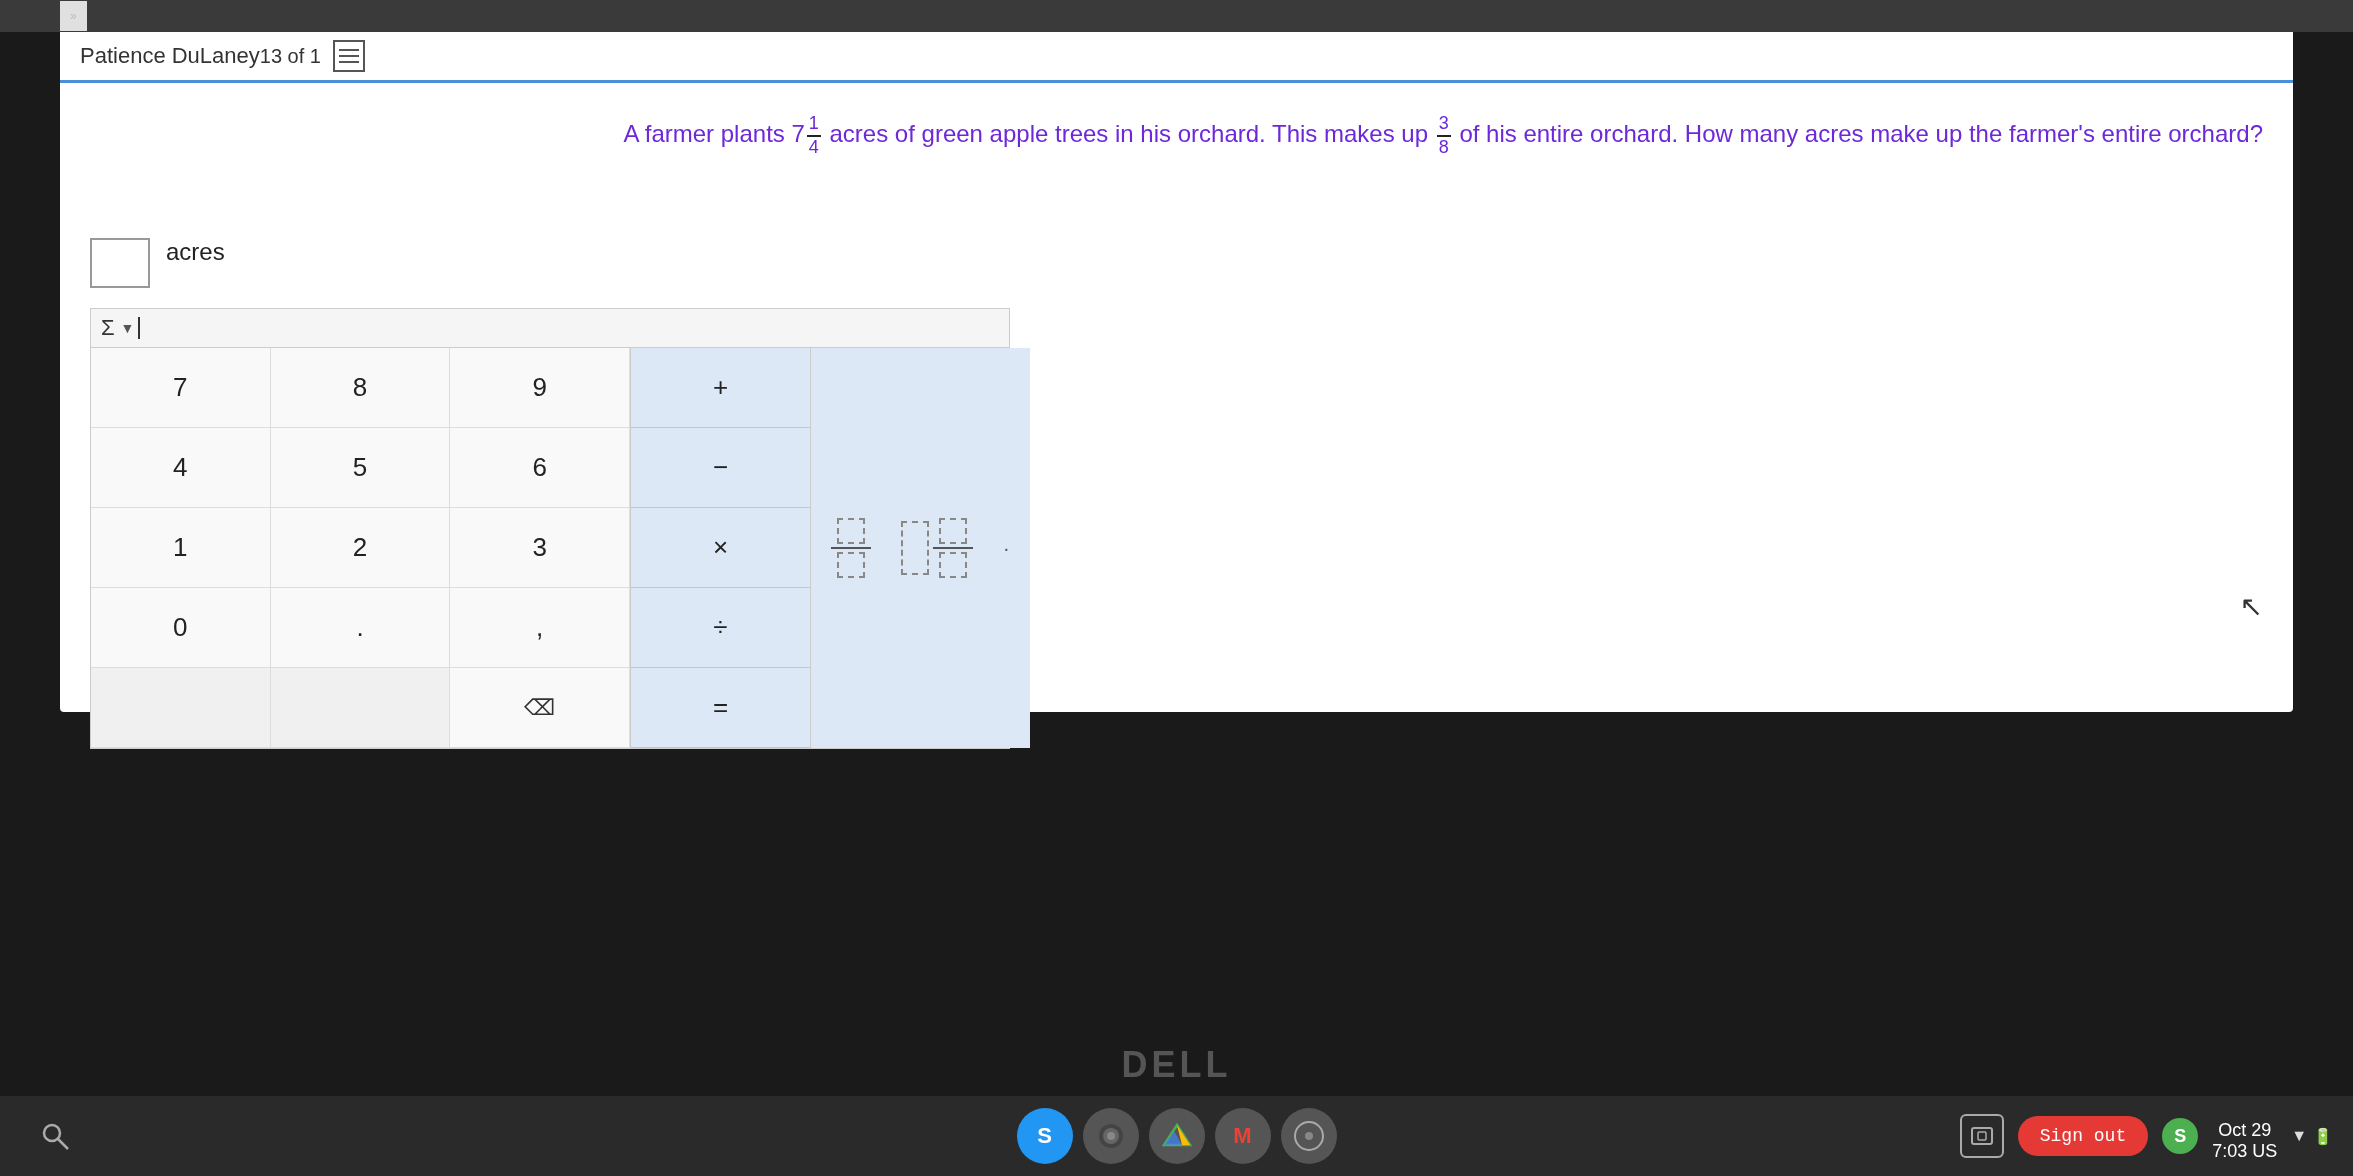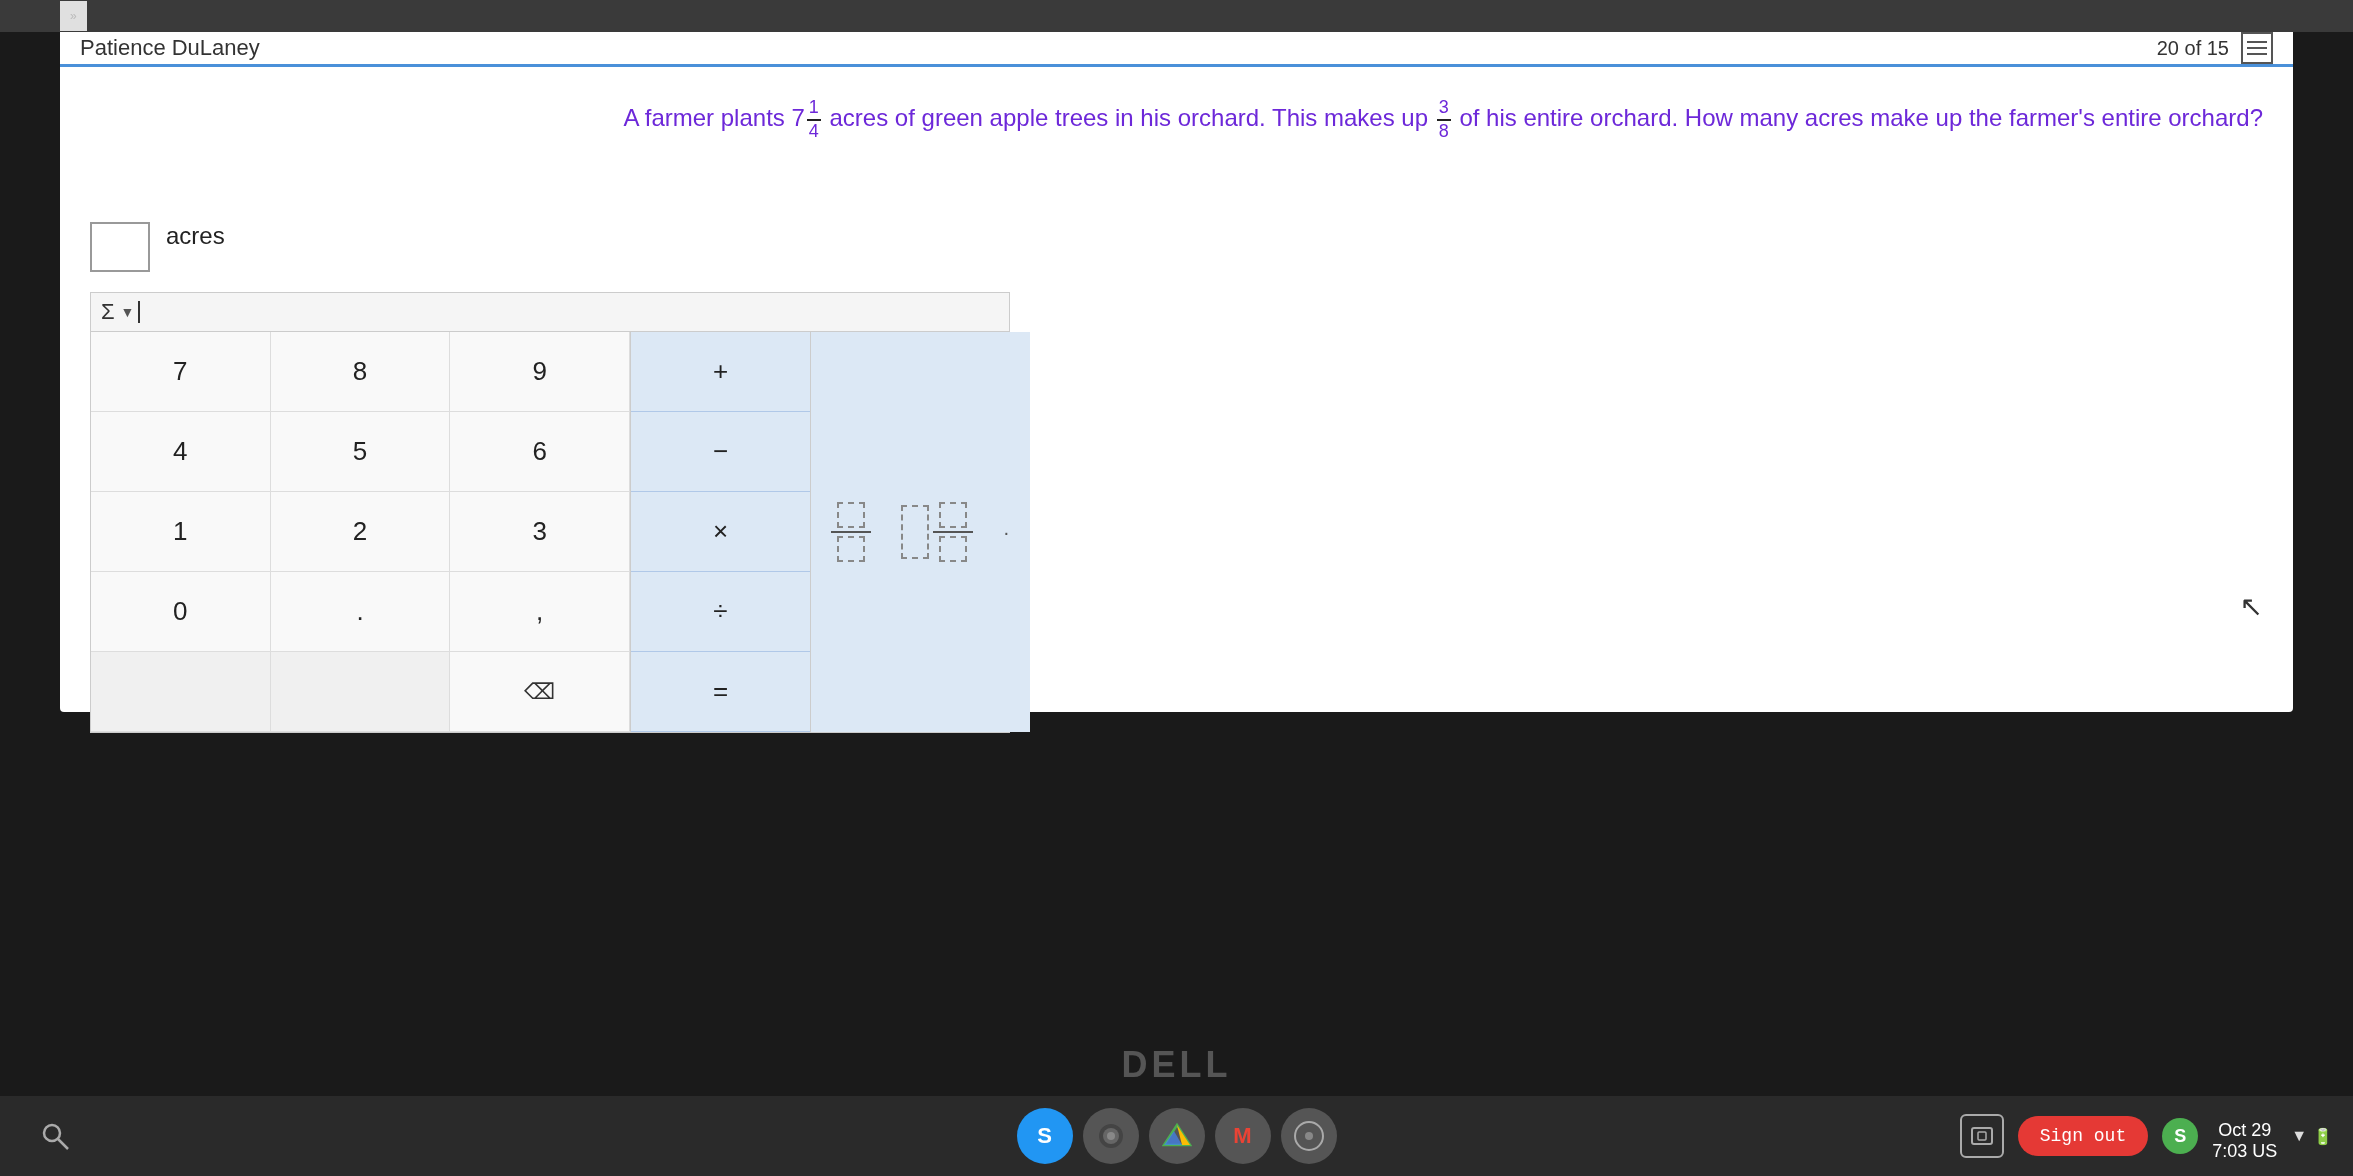--- a/index.html
+++ b/index.html
@@ -17,23 +17,23 @@
       background: #ffffff;
       margin: 0 60px;
       position: relative;
       top: 0;
       height: 680px;
       border-radius: 0 0 4px 4px;
     }
 
     .top-bar {
       display: flex;
-      justify-content: space-between;
-      align-items: center;
-      padding: 0 20px;
+      justify-content: flex-start;
+      align-items: center;
+      padding: 8px 20px;
       border-bottom: 3px solid #4a90d9;
     }
 
     .student-name {
       font-size: 22px;
       font-weight: normal;
       color: #333;
     }
 
     .question-counter {
@@ -394,21 +394,21 @@
   <div class="top-tabs">
     <span style="color:#bbb; font-size:12px;">» </span>
   </div>
 </div>
 
 <div class="browser-content">
   
   <div class="top-bar">
     <div class="student-name">Patience DuLaney</div>
     <div class="question-counter">
-      <span>20 of 15</span>
+      <span>13 of 1</span>
       <div class="list-icon">
         <span></span>
         <span></span>
         <span></span>
       </div>
     </div>
   </div>
 
   
   <div class="question-area">

